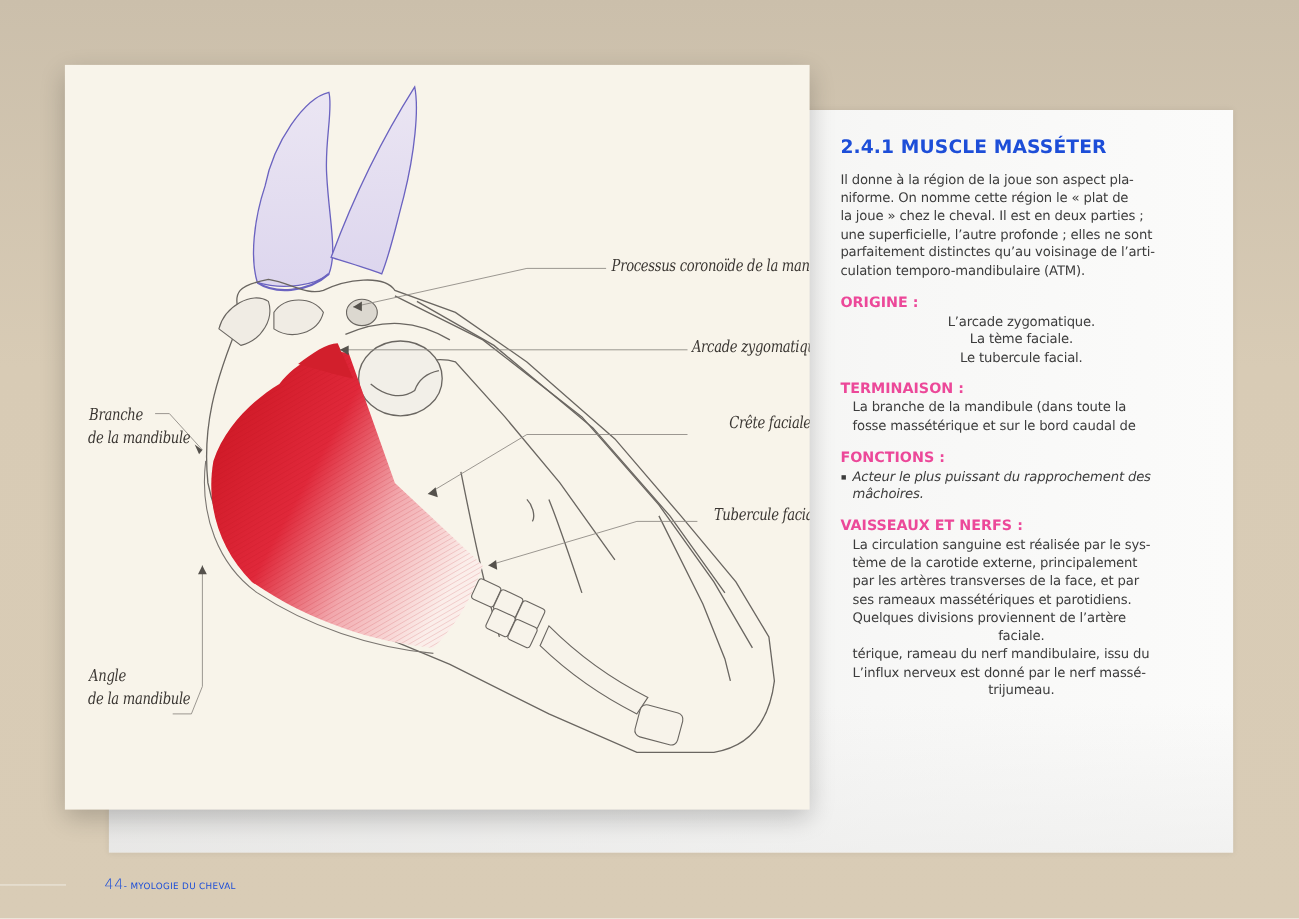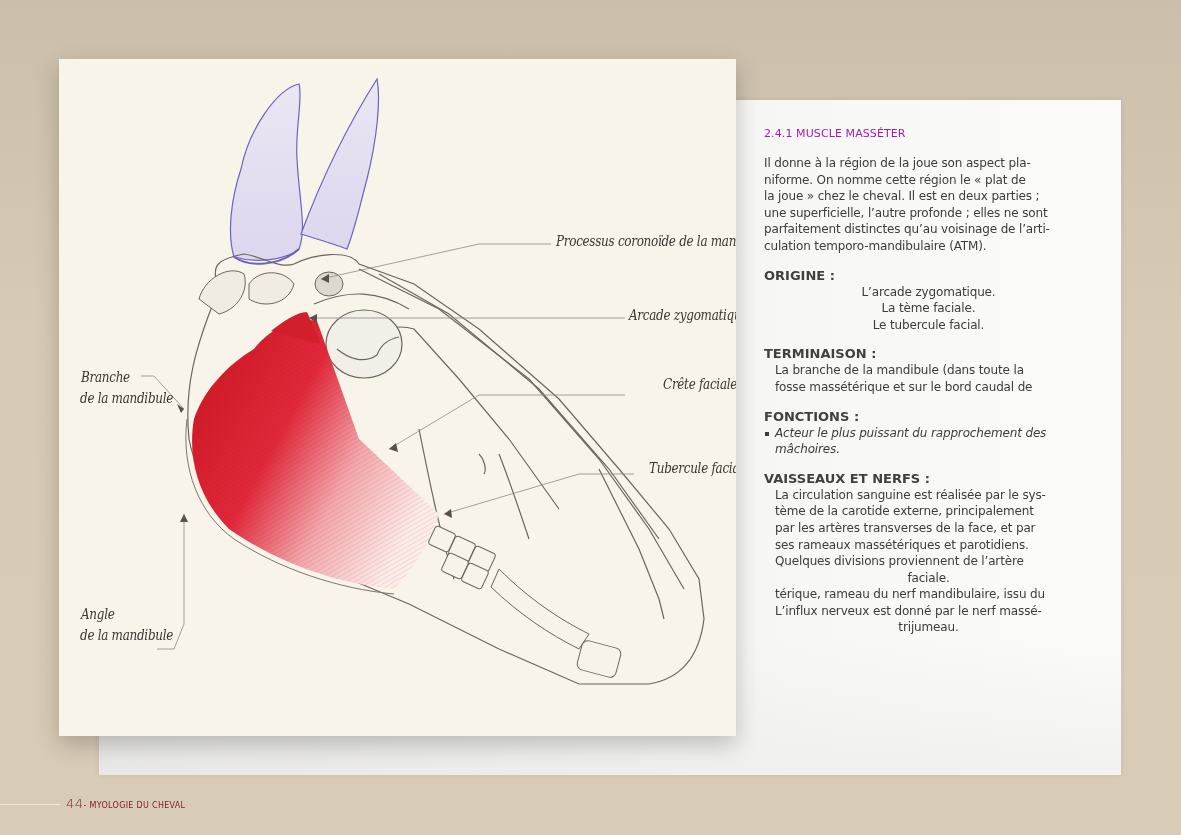--- a/index.html
+++ b/index.html
@@ -42,49 +42,49 @@
   }
   .content {
     position: absolute;
     left: 764px; top: 123px; width: 318px;
     color: #3c3c3c;
     font-family: "DejaVu Sans", sans-serif;
     font-size: 12px;
     line-height: 16.6px;
   }
   .title {
-    color: #a21caf;
-    font-weight: normal;
-    font-size: 11px;
+    color: #1d4ed8;
+    font-weight: bold;
+    font-size: 17px;
     letter-spacing: 0.1px;
     line-height: 22px;
     margin-bottom: 7px;
   }
   .para { text-align: justify; letter-spacing: -0.15px; margin-top: 10px; }
   .section-head {
-    color: #404040;
+    color: #ec4899;
     font-weight: bold;
     font-size: 13px;
     line-height: 17px;
     margin-top: 12px;
   }
   .indent { padding-left: 11px; letter-spacing: -0.15px; text-align: center; }
   .indent.justify { text-align: justify; }
   .bullet { position: relative; padding-left: 11px; letter-spacing: -0.15px; font-style: italic; }
   .bullet::before {
     content: ""; position: absolute; left: 1px; top: 7px;
     width: 4px; height: 4px; background: #3c3c3c;
   }
   .footer-line {
     position: absolute; left: 0; top: 804px; width: 60px; height: 1px;
     background: rgba(255,255,255,0.55);
   }
   .footer {
-    position: absolute; left: 66px; top: 793px;
-    color: #7f1d1d;
+    position: absolute; left: 95px; top: 793px;
+    color: #1d4ed8;
     font-family: "DejaVu Sans", sans-serif;
   }
   .footer .num { font-size: 13px; font-weight: 300; letter-spacing: 0.5px; }
   .footer .sep { font-size: 8px; letter-spacing: 0.3px; }
 </style>
 </head>
 <body>
 
 <div class="text-card"></div>
 

